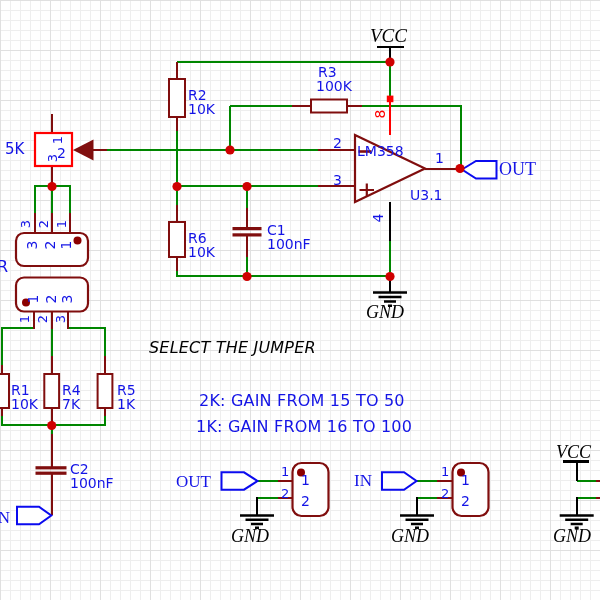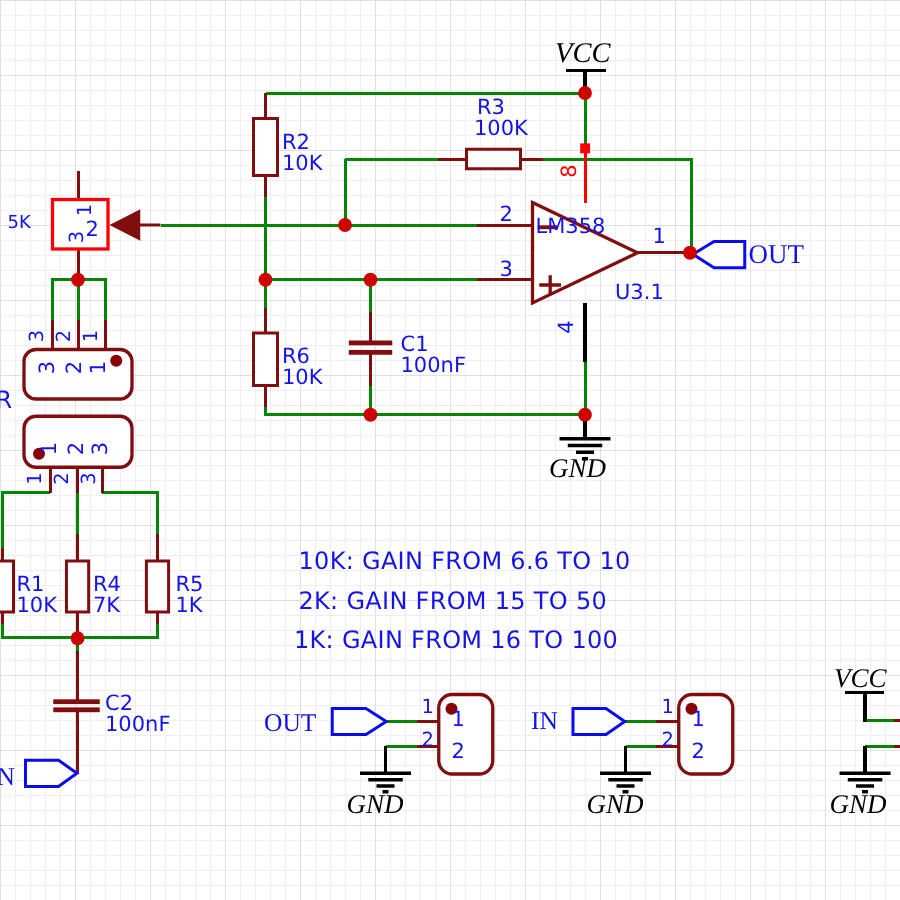--- a/index.html
+++ b/index.html
@@ -14,21 +14,21 @@
     background-size:50px 50px,50px 50px,10px 10px,10px 10px;
     font-family:"DejaVu Sans",sans-serif;
   }
   .stage svg{position:absolute;left:0;top:0;}
   .t{position:absolute;line-height:1;white-space:pre;}
   .blu{color:#1414e6;}
   .red{color:#ff0000;}
   .blk{color:#000000;font-style:italic;}
   .f14{font-size:14px;}
   .f13{font-size:13px;}
-  .f15{font-size:12px;}
+  .f15{font-size:15px;}
   .f16{font-size:16px;letter-spacing:.2px;}
   .ser{font-family:"Liberation Serif","DejaVu Serif",serif;}
   .s18{font-size:19px;}
   .s17{font-size:18px;}
   .s16{font-size:17px;}
   .rot{transform:translate(-50%,-50%) rotate(-90deg);transform-origin:center;}
 </style>
 </head>
 <body>
 
@@ -205,17 +205,17 @@
 <span class="t f13 blu" style="left:281px;top:465px">1</span>
 <span class="t f13 blu" style="left:281px;top:487px">2</span>
 <span class="t f14 blu" style="left:301px;top:473px">1</span>
 <span class="t f14 blu" style="left:301px;top:494px">2</span>
 
 <span class="t f13 blu" style="left:441px;top:465px">1</span>
 <span class="t f13 blu" style="left:441px;top:487px">2</span>
 <span class="t f14 blu" style="left:461px;top:473px">1</span>
 <span class="t f14 blu" style="left:461px;top:494px">2</span>
 
-<span class="t f16 blu" style="left:199px;top:366px">10K: GAIN FROM 6.6 TO 10</span>
+<span class="t f16 blk" style="left:149px;top:340px">SELECT THE JUMPER</span>
 <span class="t f16 blu" style="left:199px;top:393px">2K: GAIN FROM 15 TO 50</span>
 <span class="t f16 blu" style="left:196px;top:419px">1K: GAIN FROM 16 TO 100</span>
 
 </div>
 
 </body></html>

